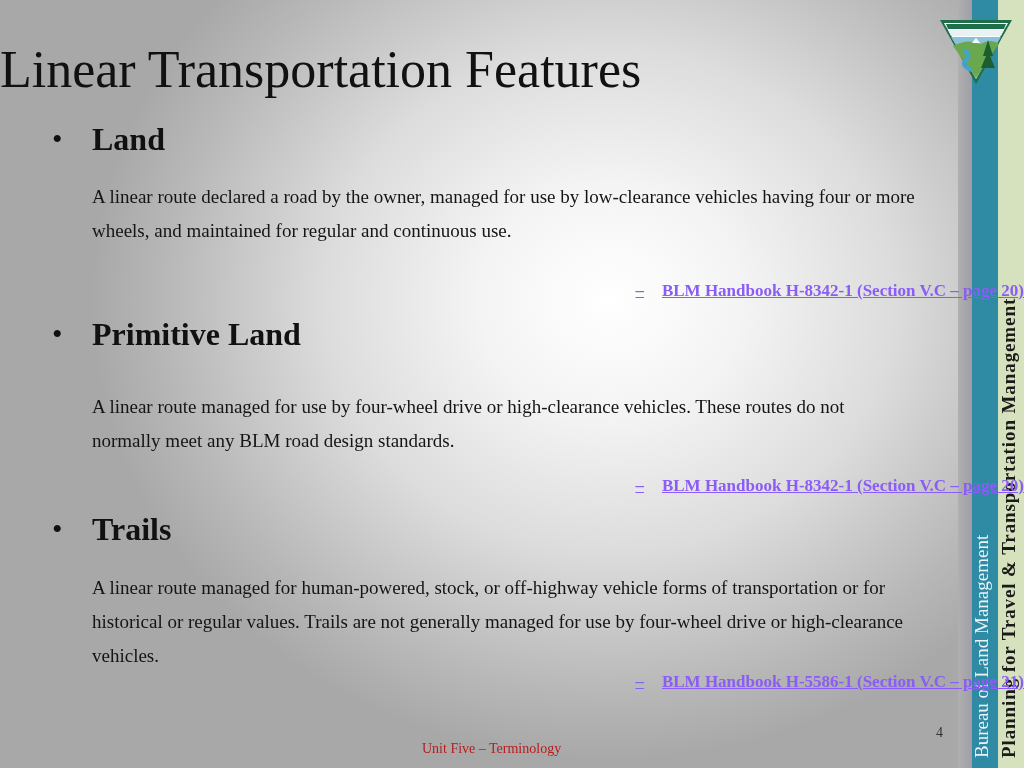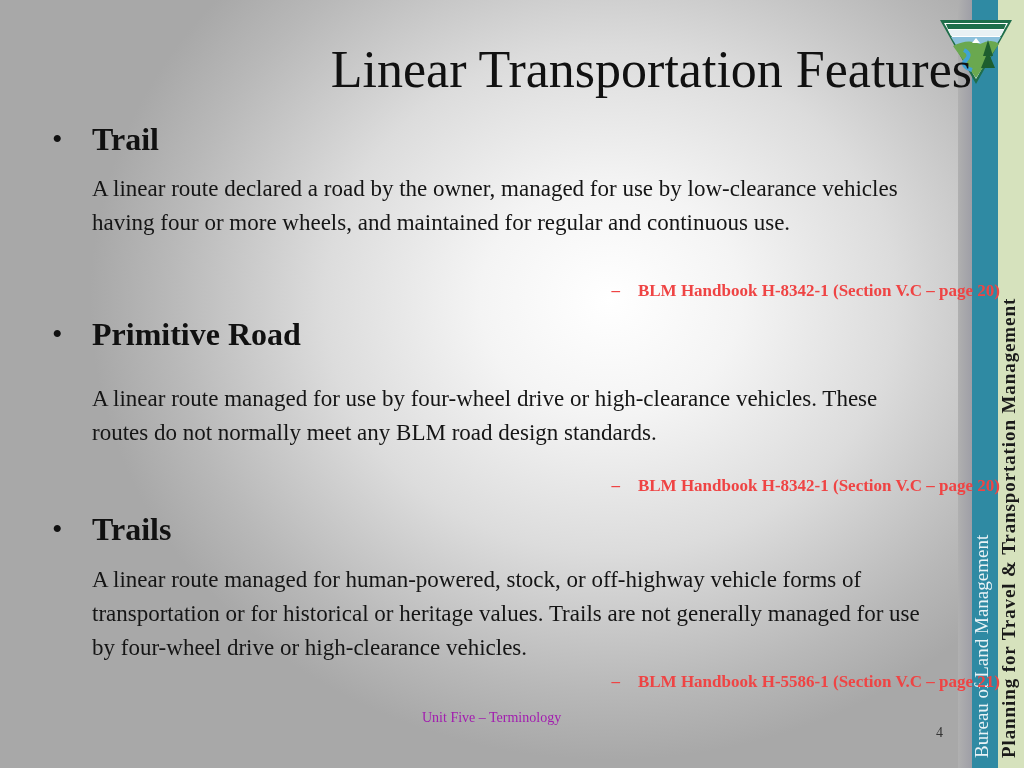--- a/index.html
+++ b/index.html
@@ -11,27 +11,27 @@
     background: linear-gradient(to right, #b0b0b0, #9e9ea6); }
   .band-blue { position:absolute; left:972px; top:0; width:26px; height:768px; background:#2f8aa3; }
   .band-green { position:absolute; left:998px; top:0; width:26px; height:768px; background:#d6e2bd; }
   .vtext-blue { position:absolute; left:972px; top:0; width:26px; height:768px; }
   .vtext-blue span { position:absolute; left:50%; bottom:10px; transform-origin:left bottom;
     transform: translateX(8px) rotate(-90deg); white-space:nowrap; color:#eaf3f6; font-size:19px; }
   .vtext-green { position:absolute; left:998px; top:0; width:26px; height:768px; }
   .vtext-green span { position:absolute; left:50%; bottom:10px; transform-origin:left bottom;
     transform: translateX(9px) rotate(-90deg); white-space:nowrap; color:#1a1a1a; font-size:19px; font-weight:bold; letter-spacing:0.9px; }
   .logo { position:absolute; left:938px; top:16px; width:76px; height:70px; }
-  .title { position:absolute; left:0; width:972px; top:40px; text-align:right; font-size:52px; color:#111; }
+  .title { position:absolute; left:0; width:972px; top:40px; text-align:left; font-size:52px; color:#111; }
   .bullet { position:absolute; left:52px; font-size:30px; color:#111; }
   .term { position:absolute; left:92px; font-size:32px; font-weight:bold; color:#111; }
-  .def { position:absolute; left:92px; width:830px; font-size:23px; line-height:34px; color:#151515; }
-  .cite { position:absolute; right:24px; font-size:17px; font-weight:bold; color:#ef4444; white-space:nowrap; }
+  .def { position:absolute; left:92px; width:830px; font-size:19px; line-height:34px; color:#151515;margin-top:8px; }
+  .cite { position:absolute; right:0; font-size:17px; font-weight:bold; color:#8b5cf6; white-space:nowrap;text-decoration:underline; }
   .cite .dash { margin-right:18px; }
-  .footer-text { position:absolute; left:422px; top:710px; font-size:14px; color:#a21caf; }
+  .footer-text { position:absolute; left:422px; top:741px; font-size:14px; color:#b91c1c; }
   .page-num { position:absolute; left:936px; top:725px; font-size:14px; color:#333; }
 </style>
 </head>
 <body>
 
 <div class="slide"></div>
 
 <div class="band-gray"></div>
 <div class="band-blue"></div>
 <div class="band-green"></div>
@@ -52,39 +52,39 @@
   <path d="M15,30 Q30,22 42,28 Q54,22 61,28 L38,62 Z" fill="#6aa84f"></path>
   <path d="M26,34 Q34,38 28,44 Q22,50 34,54" stroke="#3fa3d6" stroke-width="4" fill="none"></path>
   <path d="M34,27 L38,22 L42,27 Z" fill="#ffffff"></path>
   <path d="M50,24 L55,40 L52,40 L57,52 L43,52 L48,40 L45,40 Z" fill="#1d5e2e"></path>
 </svg>
 
 <div class="title">Linear Transportation Features</div>
 
 <div>
   <div class="bullet" style="top:122px">•</div>
-  <div class="term" style="top:121px">Trail</div>
+  <div class="term" style="top:121px">Land</div>
   <div class="def" style="top:172px">A linear route declared a road by the owner, managed for use by low-clearance vehicles having four or more wheels, and maintained for regular and continuous use.</div>
   <div class="cite" style="top:281px">
     <span class="dash">–</span><span>BLM Handbook H-8342-1 (Section V.C – page 20)</span>
   </div>
 </div>
 
 <div>
   <div class="bullet" style="top:317px">•</div>
-  <div class="term" style="top:316px">Primitive Road</div>
+  <div class="term" style="top:316px">Primitive Land</div>
   <div class="def" style="top:382px; width:790px">A linear route managed for use by four-wheel drive or high-clearance vehicles.  These routes do not normally meet any BLM road design standards.</div>
   <div class="cite" style="top:476px">
     <span class="dash">–</span><span>BLM Handbook H-8342-1 (Section V.C – page 20)</span>
   </div>
 </div>
 
 <div>
   <div class="bullet" style="top:512px">•</div>
   <div class="term" style="top:511px">Trails</div>
-  <div class="def" style="top:563px">A linear route managed for human-powered, stock, or off-highway vehicle forms of transportation or for historical or heritage values.  Trails are not generally managed for use by four-wheel drive or high-clearance vehicles.</div>
+  <div class="def" style="top:563px">A linear route managed for human-powered, stock, or off-highway vehicle forms of transportation or for historical or regular values.  Trails are not generally managed for use by four-wheel drive or high-clearance vehicles.</div>
   <div class="cite" style="top:672px">
     <span class="dash">–</span><span>BLM Handbook H-5586-1 (Section V.C – page 21)</span>
   </div>
 </div>
 
 <div class="footer-text">Unit Five – Terminology</div>
 <div class="page-num">4</div>
 
 </body></html>

